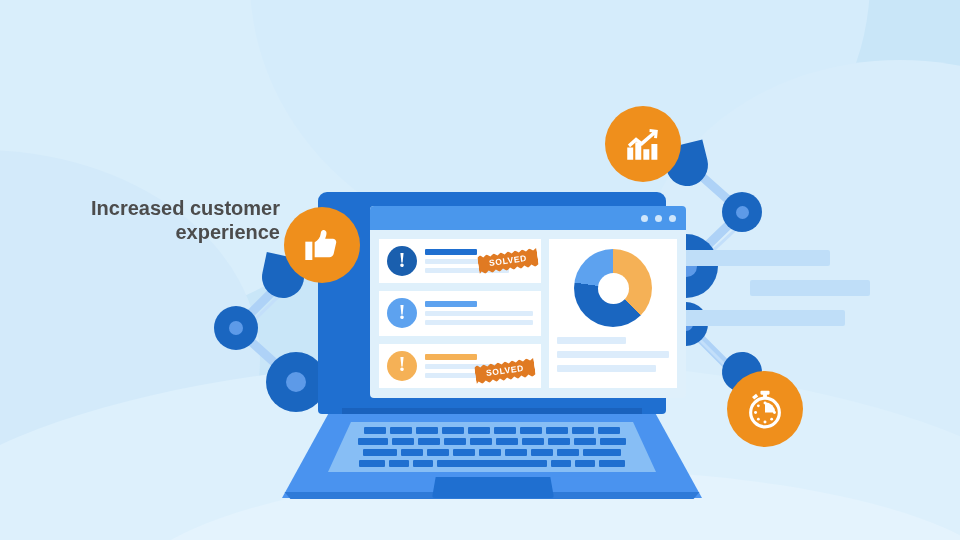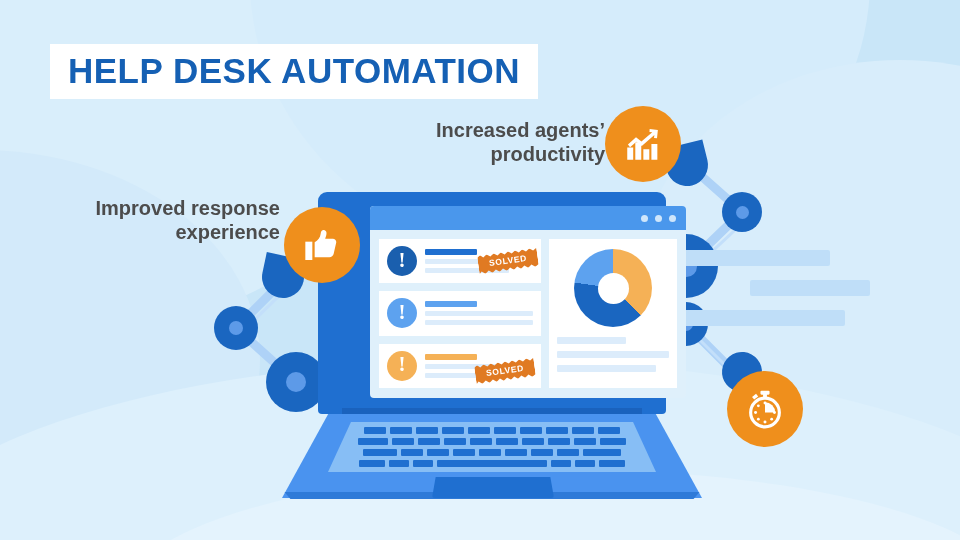--- a/index.html
+++ b/index.html
@@ -459,20 +459,16 @@
       <circle cx="12" cy="8.6" r="0.85" fill="#ffffff"></circle>
       <circle cx="12" cy="19.4" r="0.85" fill="#ffffff"></circle>
       <circle cx="6.6" cy="14" r="0.85" fill="#ffffff"></circle>
       <circle cx="17.4" cy="14" r="0.85" fill="#ffffff"></circle>
       <circle cx="8.2" cy="10.2" r="0.8" fill="#ffffff"></circle>
       <circle cx="15.8" cy="17.8" r="0.8" fill="#ffffff"></circle>
       <circle cx="8.2" cy="17.8" r="0.8" fill="#ffffff"></circle>
     </svg>
   </div>
 
-  <div class="label label-cust">Improved response experience</div>
-  <div class="label label-prod">Increased agents’ productivity</div>
-
-  <div class="title-band">
-    <div class="title-text">HELP DESK AUTOMATION</div>
-  </div>
+  <div class="label label-cust">Increased customer experience</div>
+
 
 </div>
 
 </body></html>

